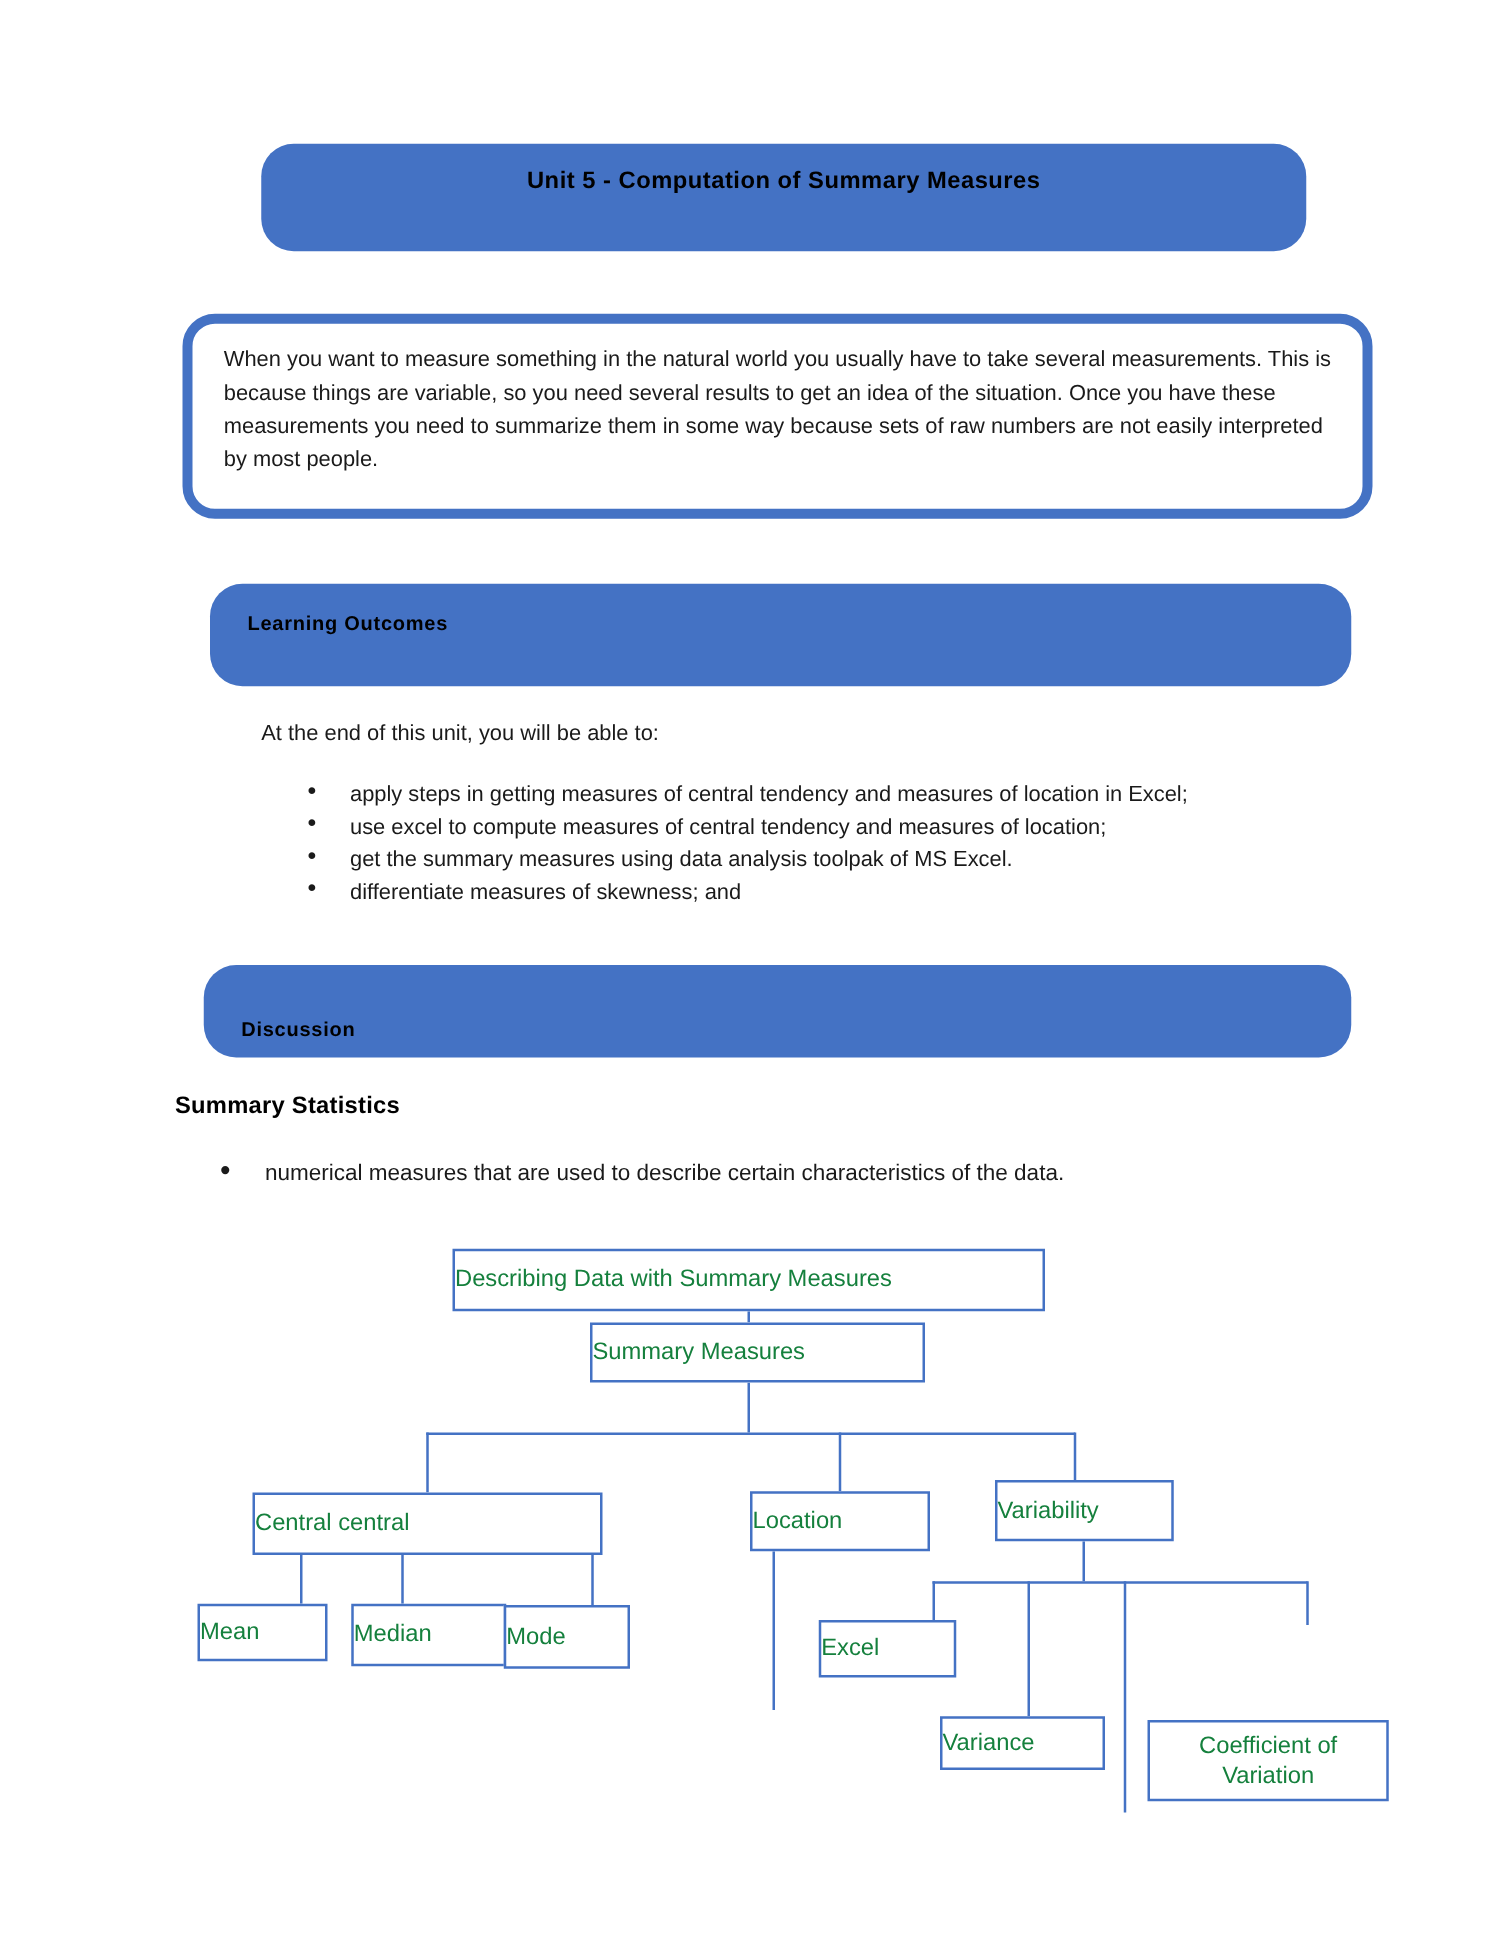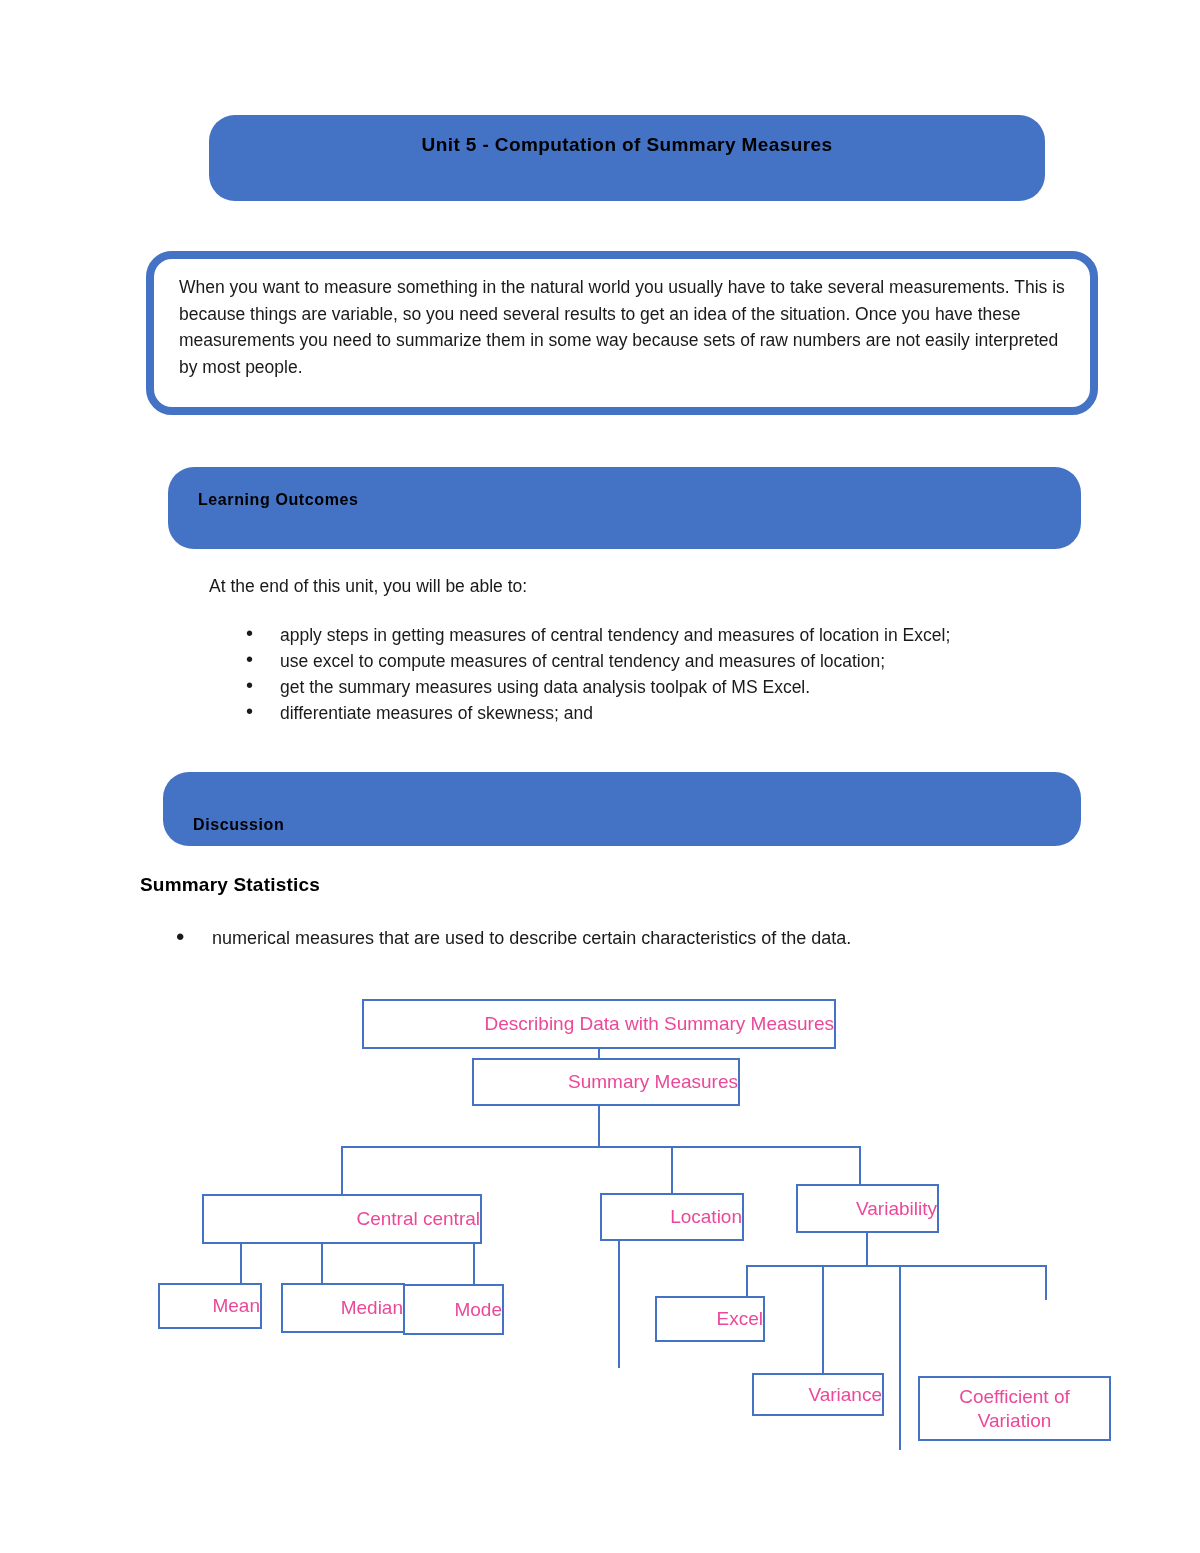--- a/index.html
+++ b/index.html
@@ -164,25 +164,25 @@
     height: 1553px;
     pointer-events: none;
   }
   .node {
     position: absolute;
     border: 2px solid #4472C4;
     background: #ffffff;
     box-sizing: border-box;
     display: flex;
     align-items: center;
-    justify-content: flex-end;
+    justify-content: flex-start;
     text-align: center;
     font-size: 19px;
     line-height: 24px;
-    color: #ec4899;
+    color: #15803d;
     z-index: 2;
   }
   .connector {
     position: absolute;
     background: #4472C4;
     z-index: 1;
   }
   .connector.v { width: 1.6px; }
   .connector.h { height: 1.6px; }
 

